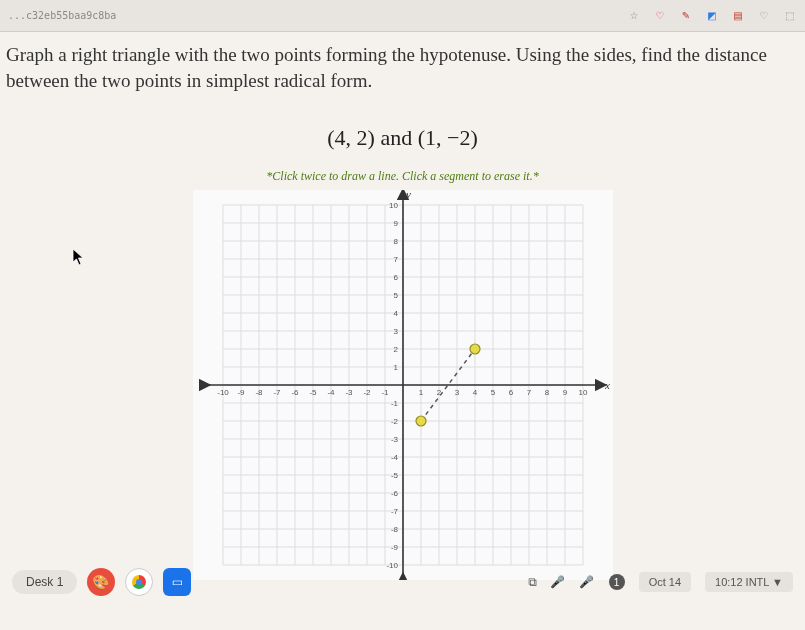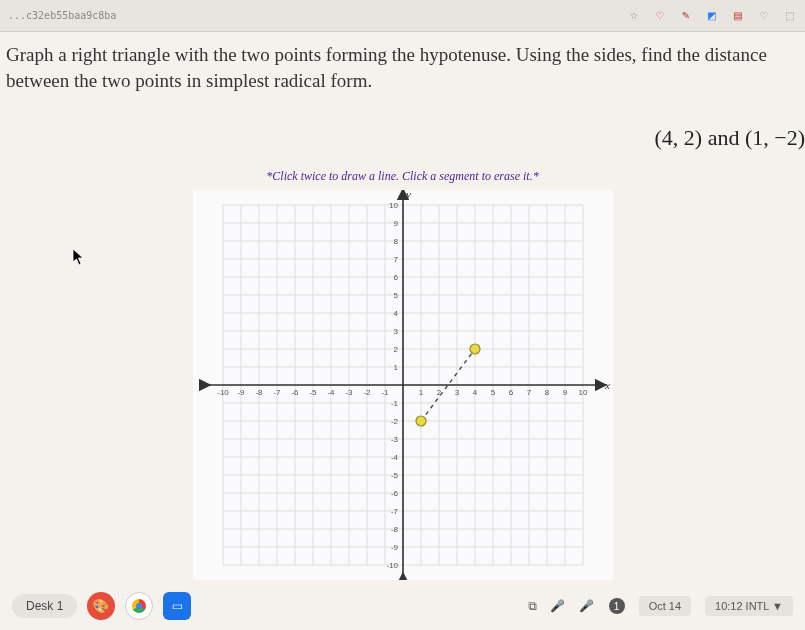--- a/index.html
+++ b/index.html
@@ -26,46 +26,46 @@
   .top-bar-left { font-family: monospace; }
   .top-bar-right { display: flex; gap: 12px; align-items: center; }
   .top-icon { width: 14px; height: 14px; display: inline-flex; align-items: center; justify-content: center; }
   .problem {
     padding: 10px 12px 4px 6px;
     font-size: 19px;
     color: #333;
     line-height: 1.35;
   }
   .points {
-    text-align: right;
+    text-align: center;
     font-size: 22px;
     color: #222;
     margin-top: 28px;
     margin-bottom: 18px;
     font-family: 'Times New Roman', serif;
   }
   .hint {
     text-align: center;
     font-size: 12px;
-    color: #4c1d95;
+    color: #4d7c0f;
     font-family: Georgia, serif;
     font-style: italic;
     margin-bottom: 6px;
   }
   .graph-wrap {
     display: flex;
     justify-content: center;
   }
   .graph {
     background: #fafafa;
     position: relative;
   }
   .taskbar {
     position: absolute;
-    bottom: 6px;
+    bottom: 30px;
     left: 0; right: 0;
     height: 36px;
     display: flex;
     align-items: center;
     padding: 0 12px;
     gap: 10px;
     font-family: sans-serif;
     font-size: 12px;
     color: #555;
   }

